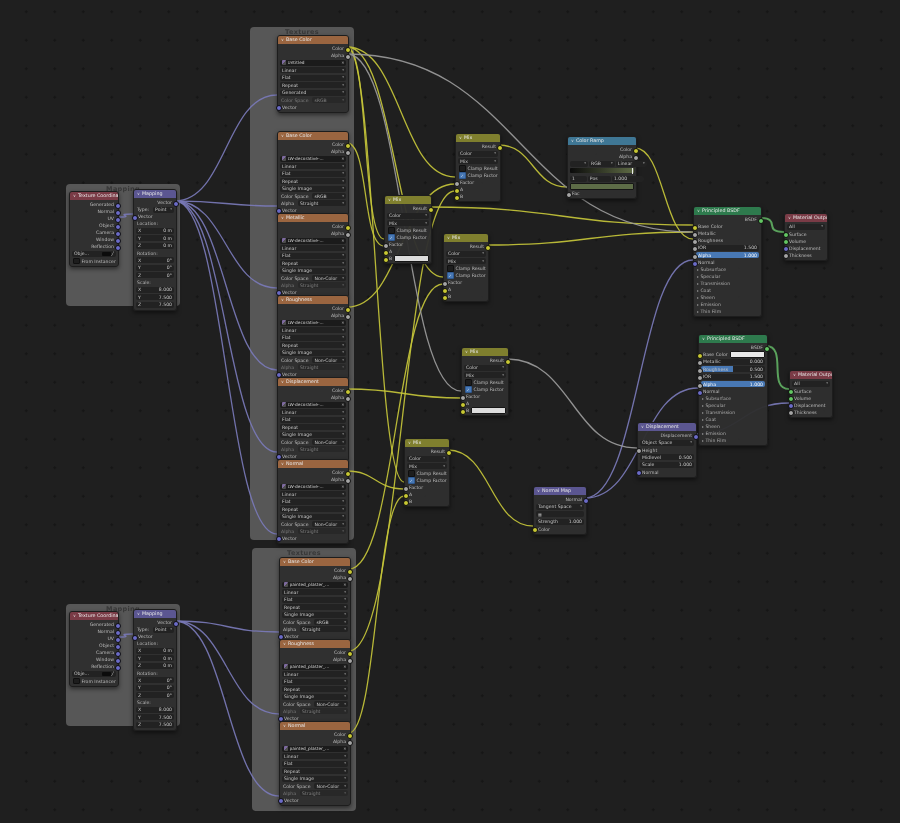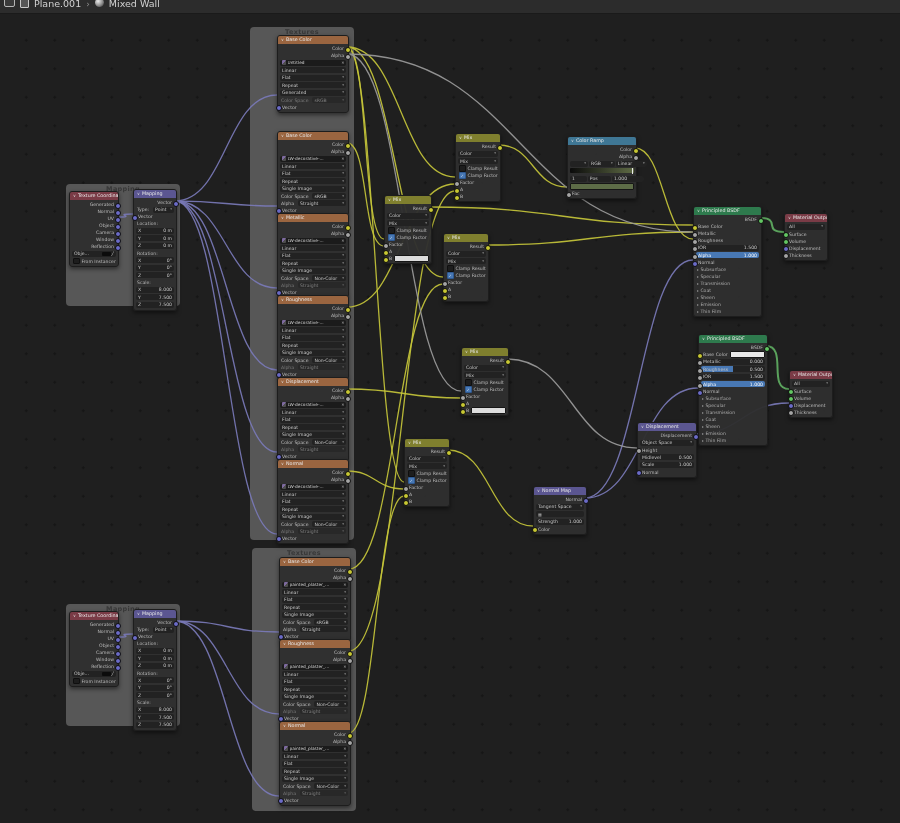--- a/index.html
+++ b/index.html
@@ -67,28 +67,20 @@
   .inswatch{display:flex;align-items:center;padding-left:4px;gap:2px}
   .sw{height:5px;border-radius:1px;border:.5px solid #161616;flex:1;margin-right:2px}
   .objswatch{width:9px;height:4px;background:#0c0c0c;border-radius:1px;margin-left:auto}
   .eyedrop{font-size:4px;color:#cfcfcf;margin-left:1px}
   .uvico{font-size:4px;color:#b8b8b8}
 </style>
 </head>
 <body>
 
 <div class="canvas" id="canvas">
-  <div class="topbar">
-    <div class="edico tbico"></div>
-    <div class="meshico tbico"></div>
-    <span class="crumbtxt">Plane.001</span>
-    <span class="crumbsep">›</span>
-    <div class="sphereico tbico"></div>
-    <span class="crumbtxt">Mixed Wall</span>
-  </div>
   <div id="frames">
       <div class="frame" style="left: 66px; top: 184px; width: 114px; height: 122px;">
         <span class="frame-label">Mapping</span>
       </div>
       <div class="frame" style="left: 250px; top: 27px; width: 104px; height: 513px;">
         <span class="frame-label">Textures</span>
       </div>
       <div class="frame" style="left: 66px; top: 604px; width: 114px; height: 122px;">
         <span class="frame-label">Mapping</span>
       </div>

